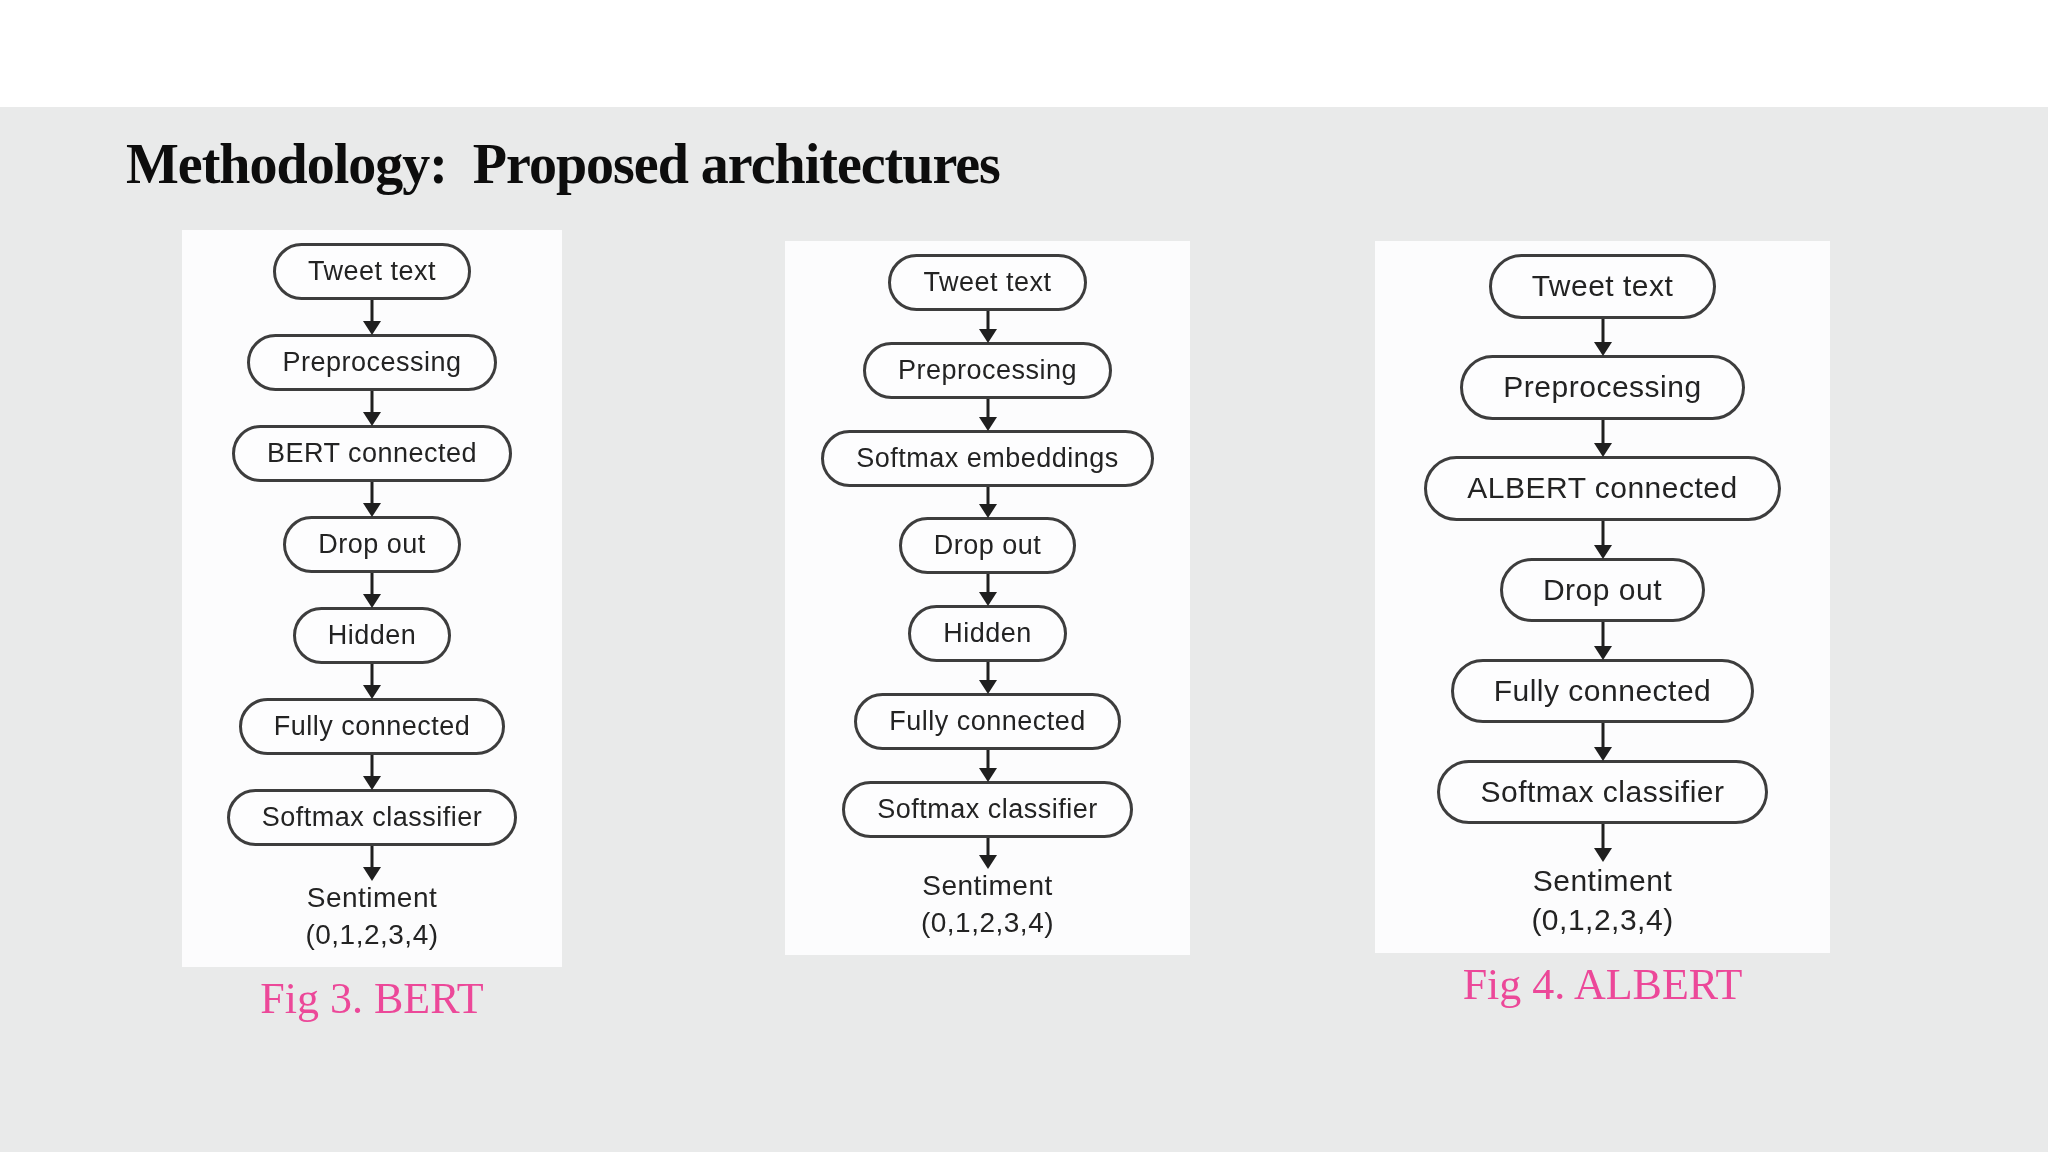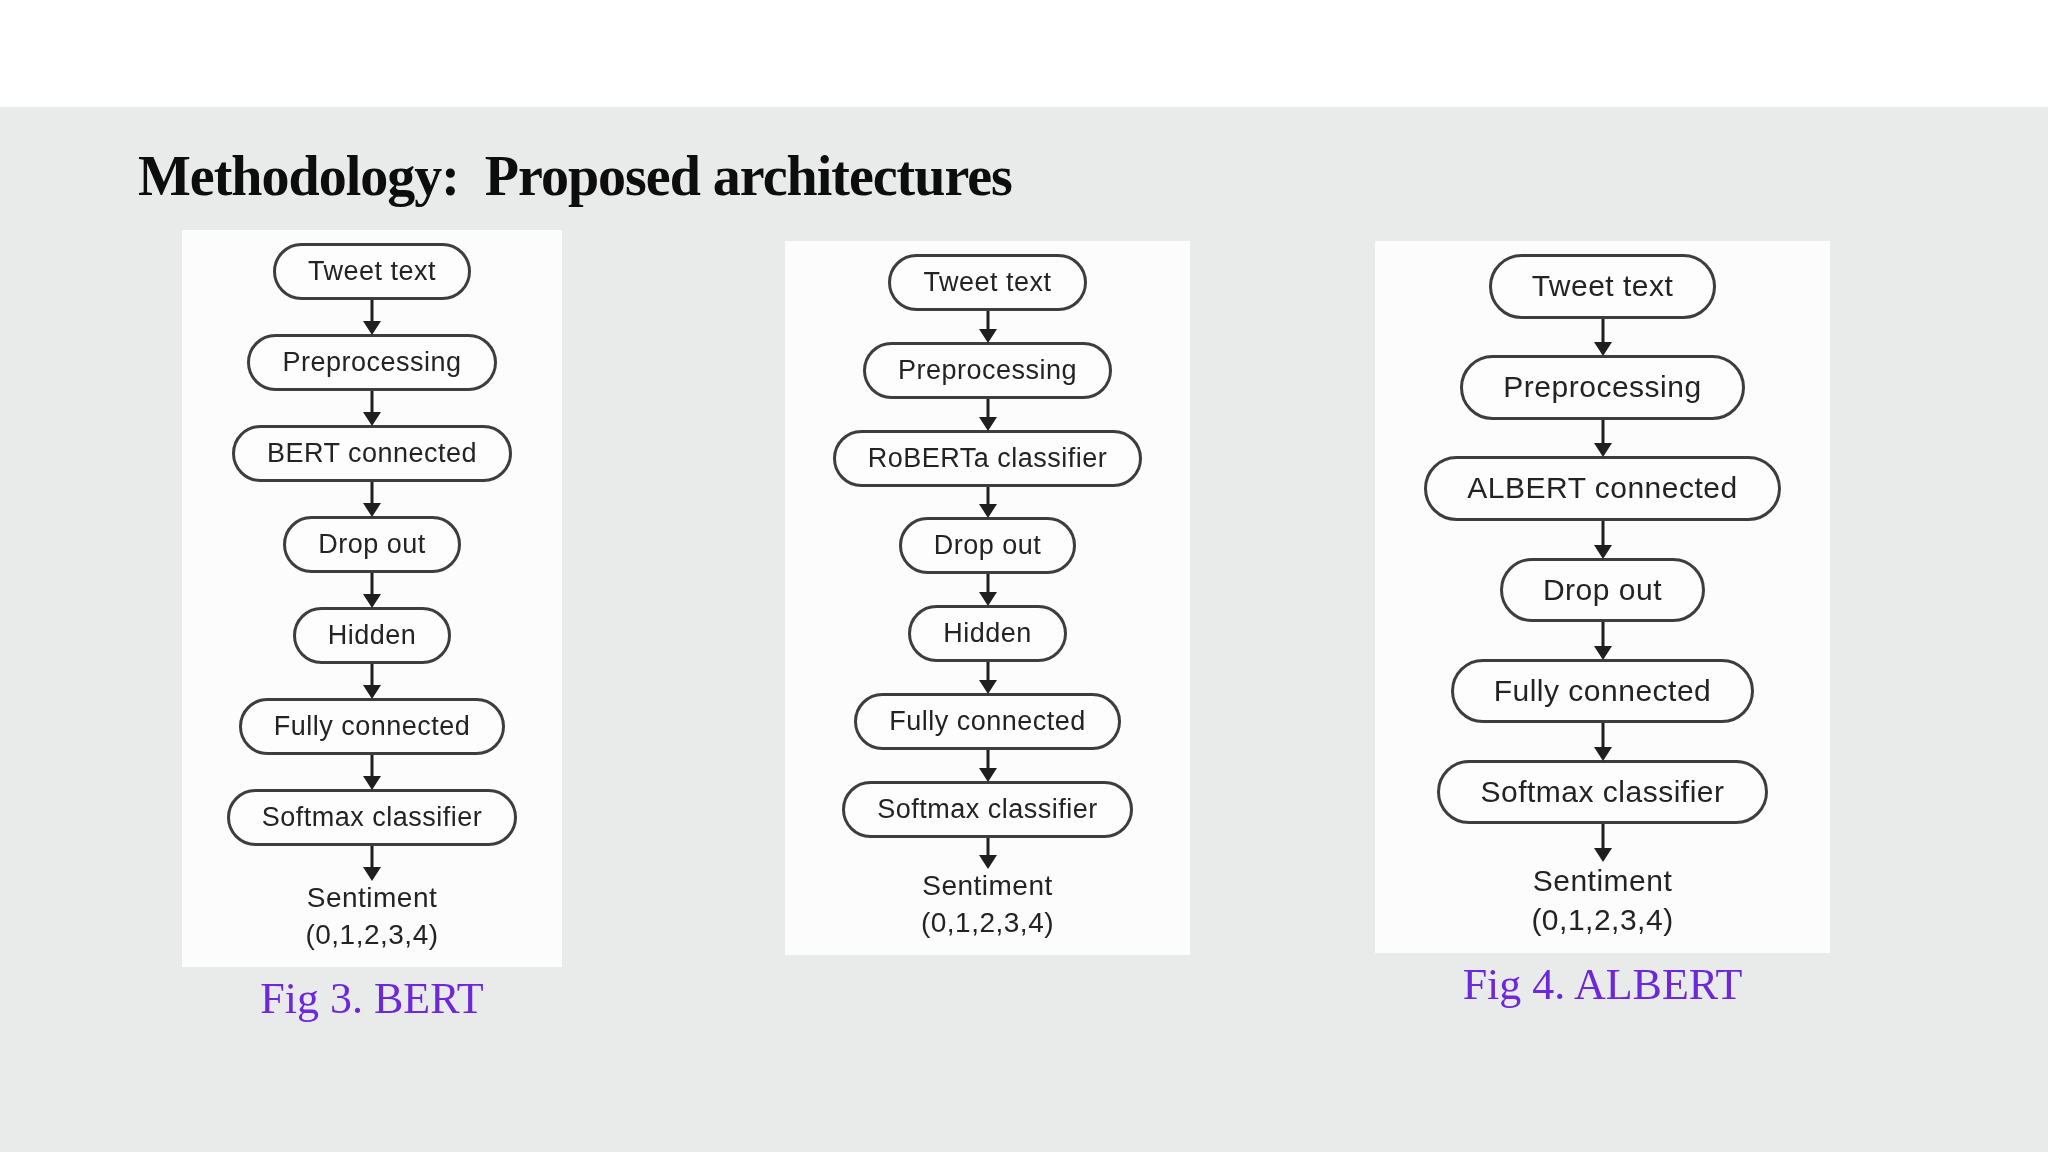--- a/index.html
+++ b/index.html
@@ -12,21 +12,21 @@
   }
   .slide {
     position: absolute;
     left: 0; top: 107px;
     width: 2048px; height: 1045px;
     background: #e9eaea;
   }
   .title {
     position: absolute;
     left: 122px; top: 128px;
-    margin: 16px;
+    margin: 4px;
     font-family: "Liberation Serif", serif;
     font-weight: bold;
     font-size: 56px;
     color: #0d0d0d;
     white-space: pre-wrap;
     letter-spacing: -1px;
   }
   #figures { position: absolute; left: 0; top: 0; width: 2048px; height: 992px; }
   .figure { position: absolute; }
   .figure:nth-child(1) { left: 182px; top: 230px; width: 380px; }
@@ -87,21 +87,21 @@
     line-height: 1.3;
     color: #232323;
     letter-spacing: 0.5px;
   }
   .figure:nth-child(3) .sentiment { font-size: 30px; }
   .caption {
     text-align: center;
     margin-top: 6px;
     font-family: "Liberation Serif", serif;
     font-size: 44px;
-    color: #6d28d9;
+    color: #ec4899;
   }
 </style>
 </head>
 <body>
 
 <div class="slide"></div>
 
 <h1 class="title">Methodology:  Proposed architectures</h1>
 
 <div id="figures">
@@ -127,21 +127,21 @@
         </div>
       </div>
       <div class="caption">Fig 3. BERT</div>
     </div>
     <div class="figure">
       <div class="panel">
         <div class="pill">Tweet text</div>
         <div class="arrow"></div>
         <div class="pill">Preprocessing</div>
         <div class="arrow"></div>
-        <div class="pill">RoBERTa classifier</div>
+        <div class="pill">Softmax embeddings</div>
         <div class="arrow"></div>
         <div class="pill">Drop out</div>
         <div class="arrow"></div>
         <div class="pill">Hidden</div>
         <div class="arrow"></div>
         <div class="pill">Fully connected</div>
         <div class="arrow"></div>
         <div class="pill">Softmax classifier</div>
         <div class="arrow"></div>
         <div class="sentiment">

